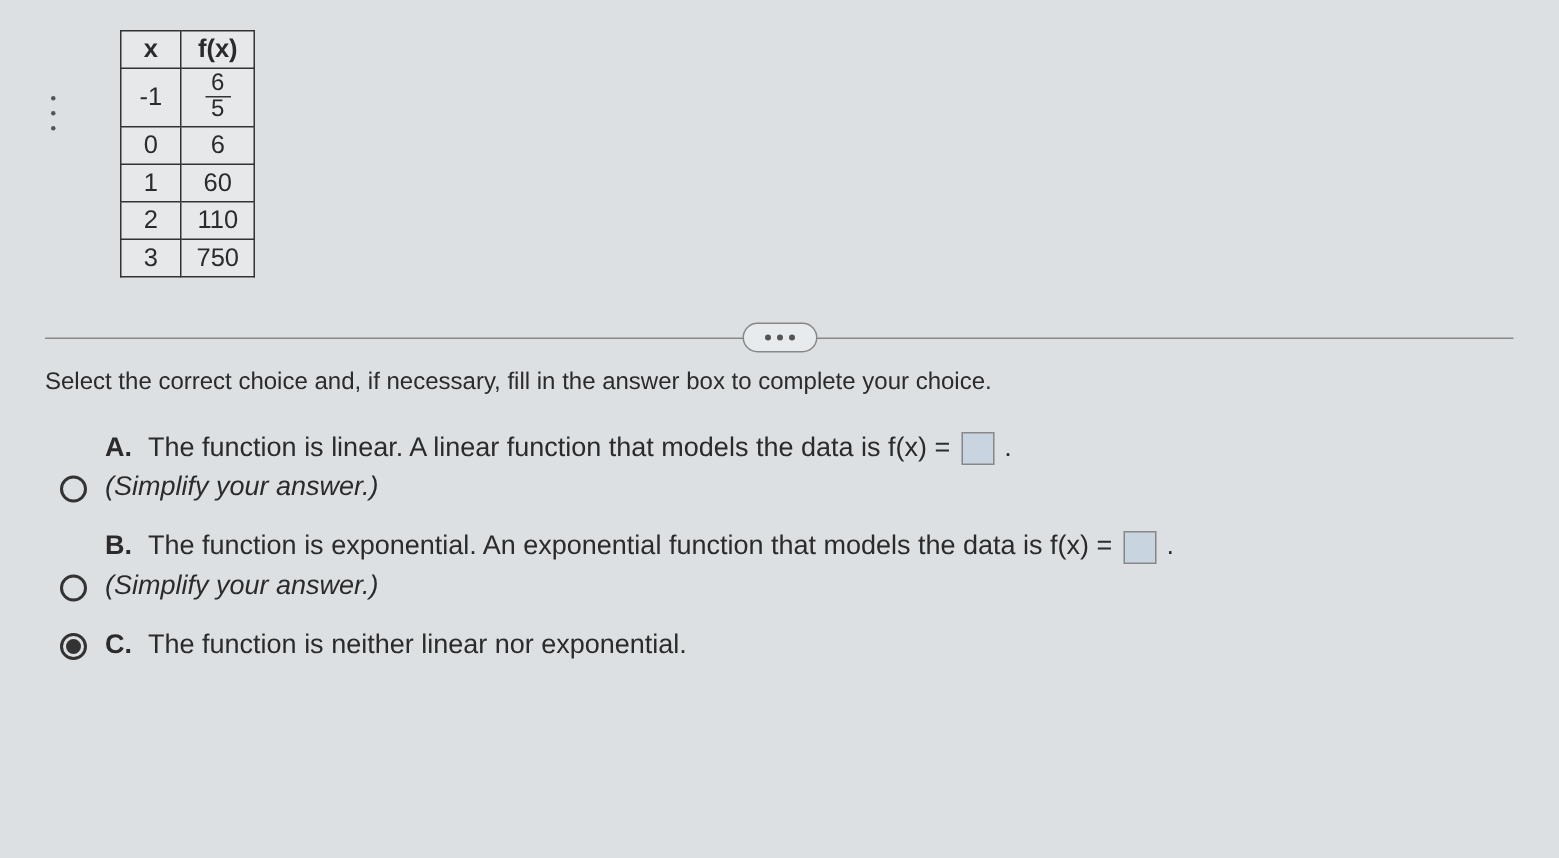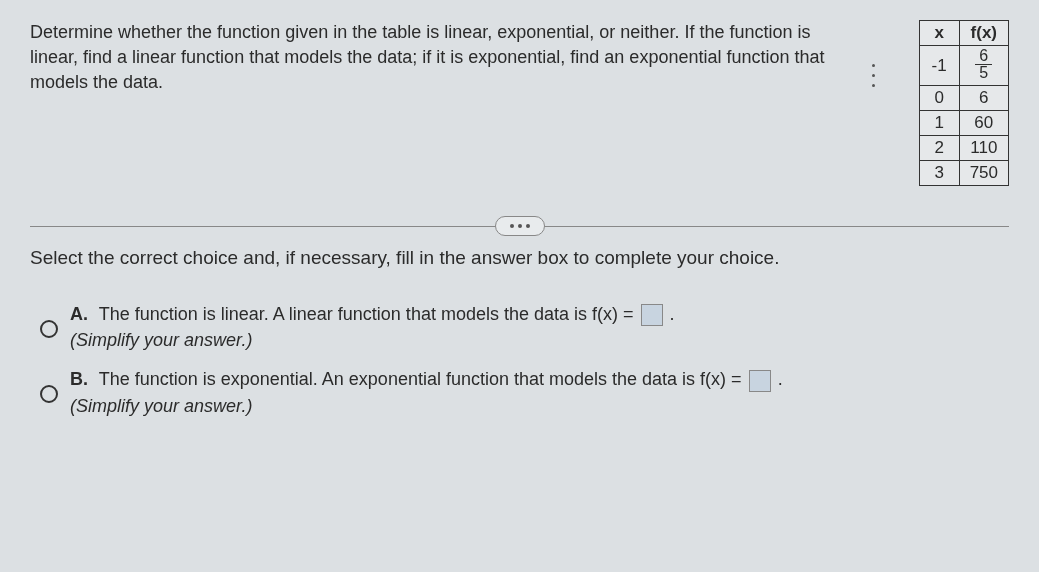--- a/index.html
+++ b/index.html
@@ -74,26 +74,26 @@
       border-radius: 12px;
       width: 50px;
       height: 20px;
       display: flex;
       justify-content: center;
       align-items: center;
       gap: 4px;
     }
     .pill span { width:4px; height:4px; border-radius:50%; background:#555;}
     .prompt {
-      margin: 20px 0 35px 0;
-      font-size: 19px;
+      margin: 20px 0 24px 0;
+      font-size: 16px;
     }
     .choice {
       display: flex;
-      align-items: center;
+      align-items: flex-end;
       gap: 12px;
       margin: 18px 0 18px 10px;
     }
     .radio {
       width: 18px;
       height: 18px;
       border: 2px solid #333;
       border-radius: 50%;
       flex-shrink: 0;
       margin-top: 3px;
@@ -120,21 +120,20 @@
       margin: 0 2px;
     }
     .simplify { display:block; margin-top:4px;font-style:italic;}
     .divider-wrap { position: relative; margin-top:40px;}
   </style>
 </head>
 <body>
 
 <div class="page">
   <div class="top-row">
-    <div class="question-text">Determine whether the function given in the table is linear, exponential, or neither. If the function is linear, find a linear function that models the data; if it is exponential, find an exponential function that models the data.</div>
     <div class="drag-dots">
       <span></span>
         <span></span>
         <span></span>
     </div>
     <table class="data-table">
       <tbody>
           <tr>
         <th>x</th>
         <th>f(x)</th>
@@ -194,13 +193,20 @@
     <div class="radio"></div>
     <div class="choice-body">
       <span class="choice-label">B.</span>
       <span>The function is exponential. An exponential function that models the data is f(x) =</span>
       <span class="answer-box"></span>
       <span>.</span>
       <span class="simplify">(Simplify your answer.)</span>
     </div>
   </div>
 
+  <div class="choice">
+    <div class="radio selected"></div>
+    <div class="choice-body">
+      <span class="choice-label">C.</span>
+      <span>The function is neither linear nor exponential.</span>
+    </div>
+  </div>
 </div>
 
 </body></html>

